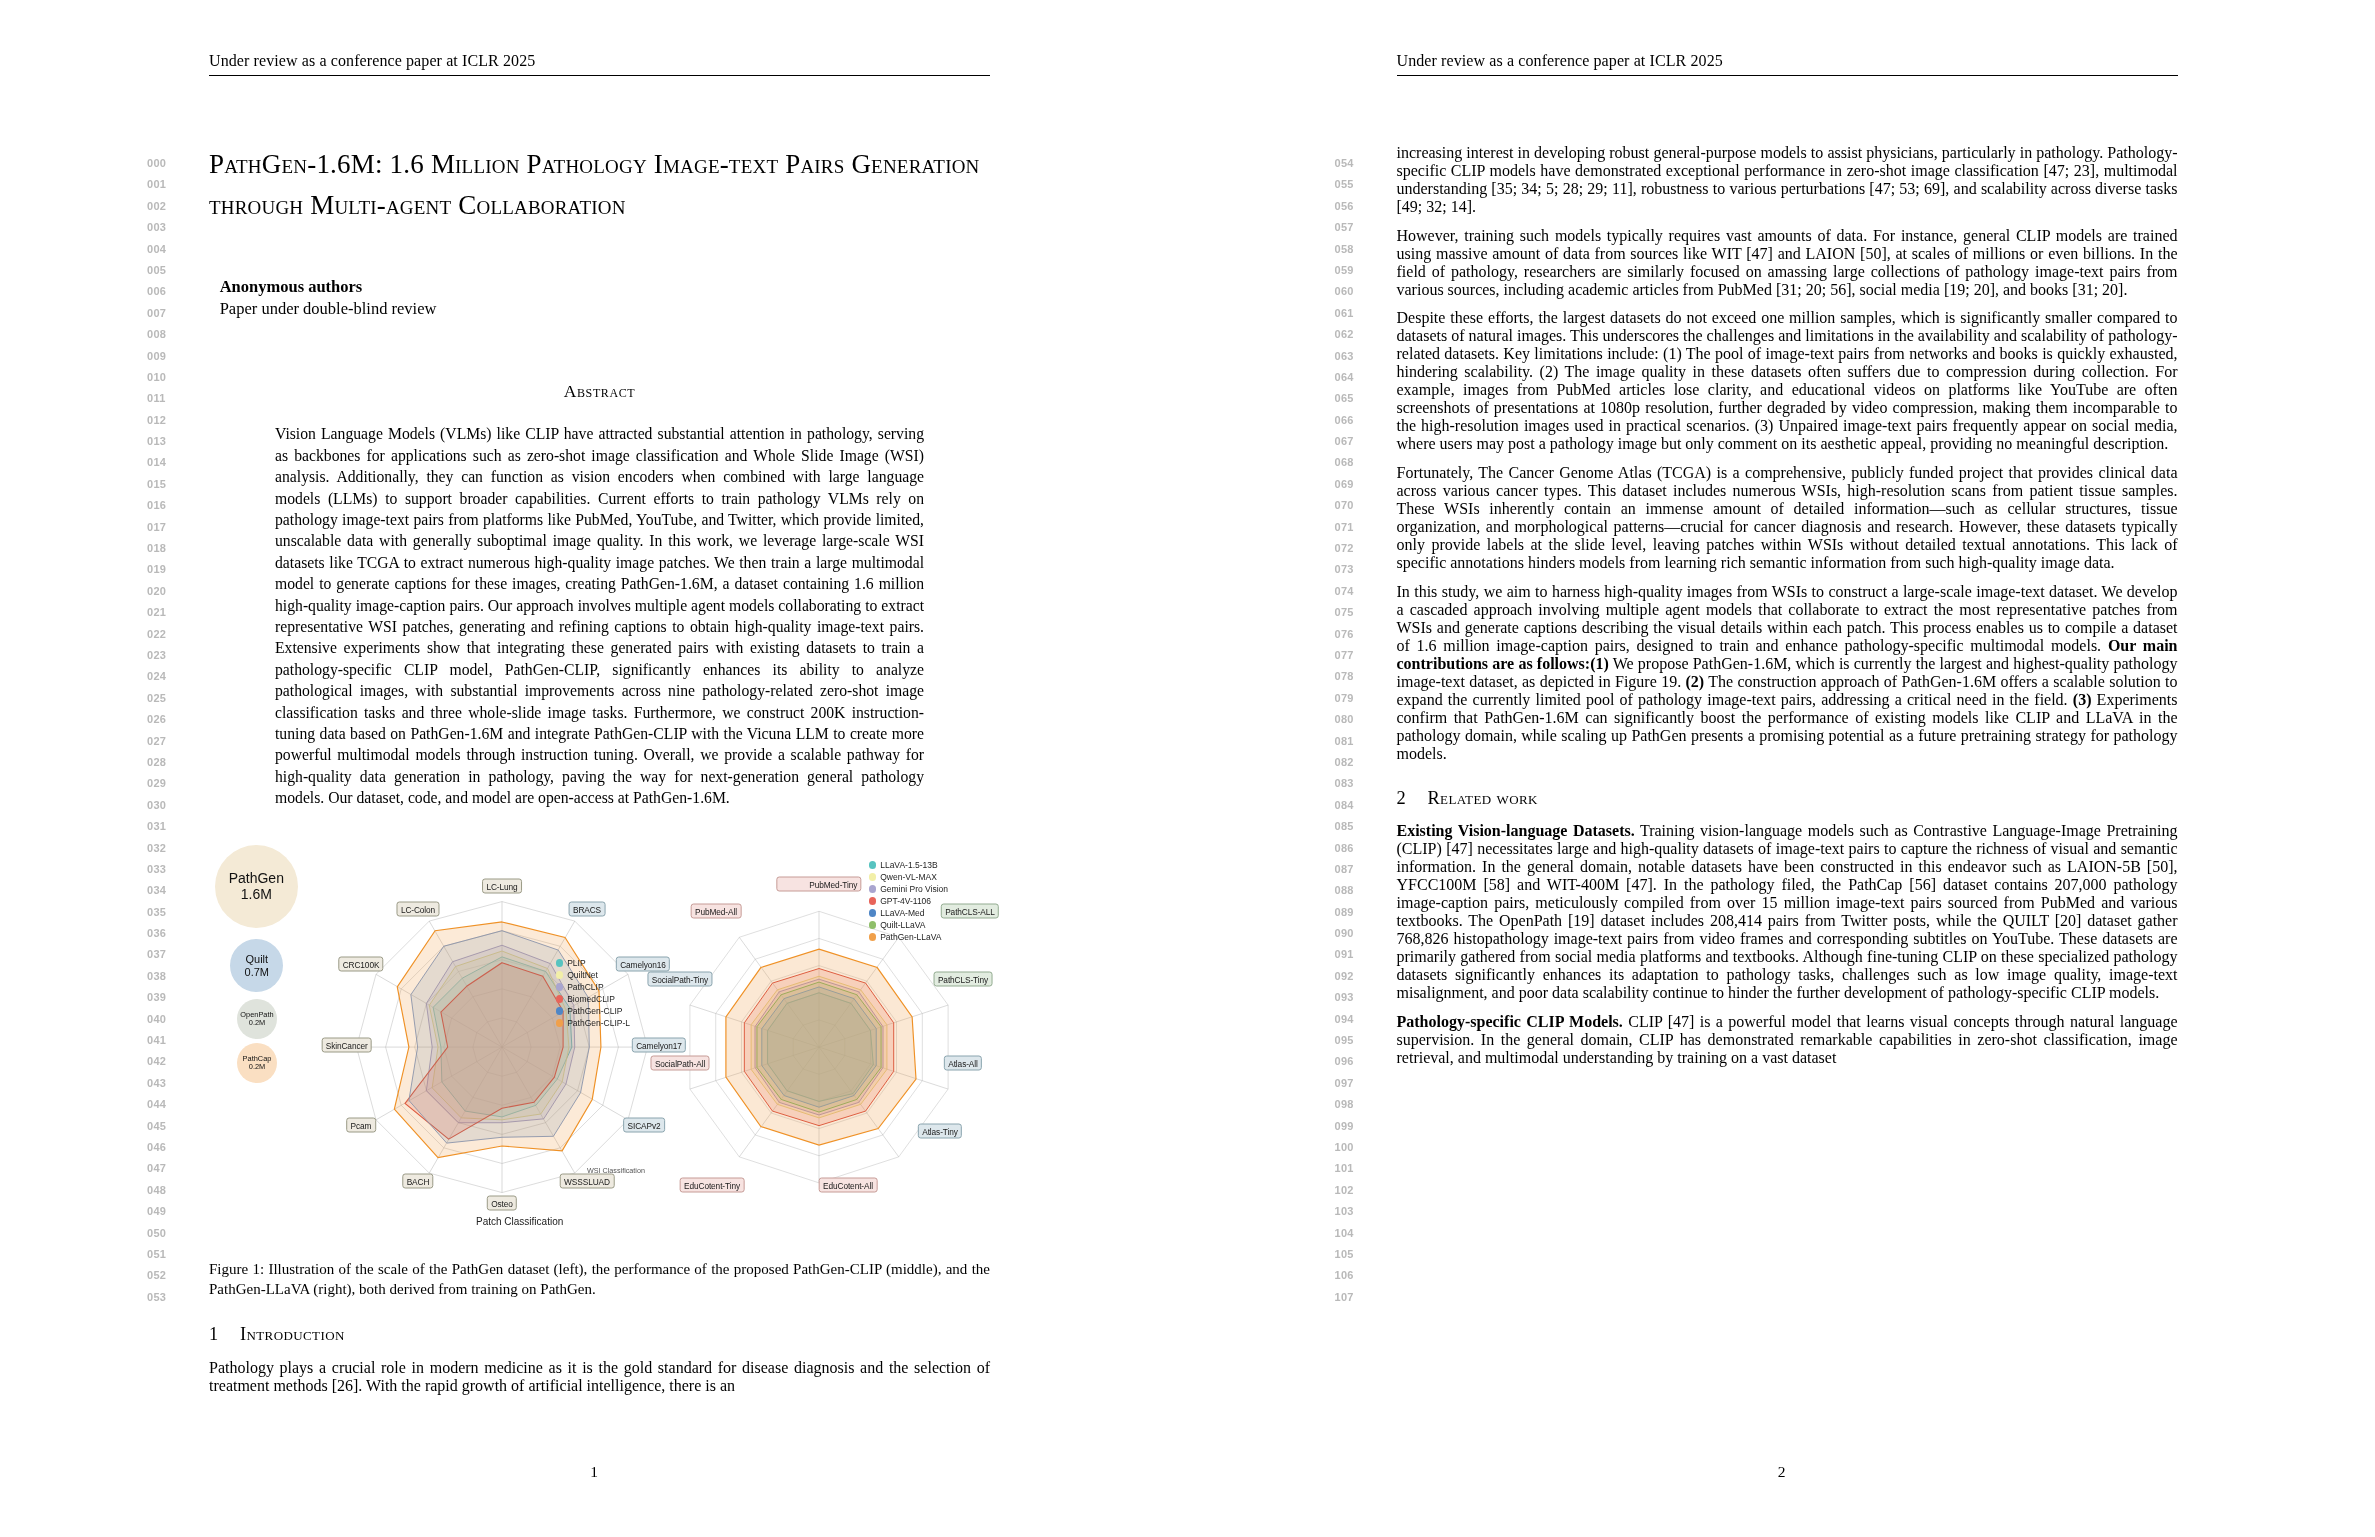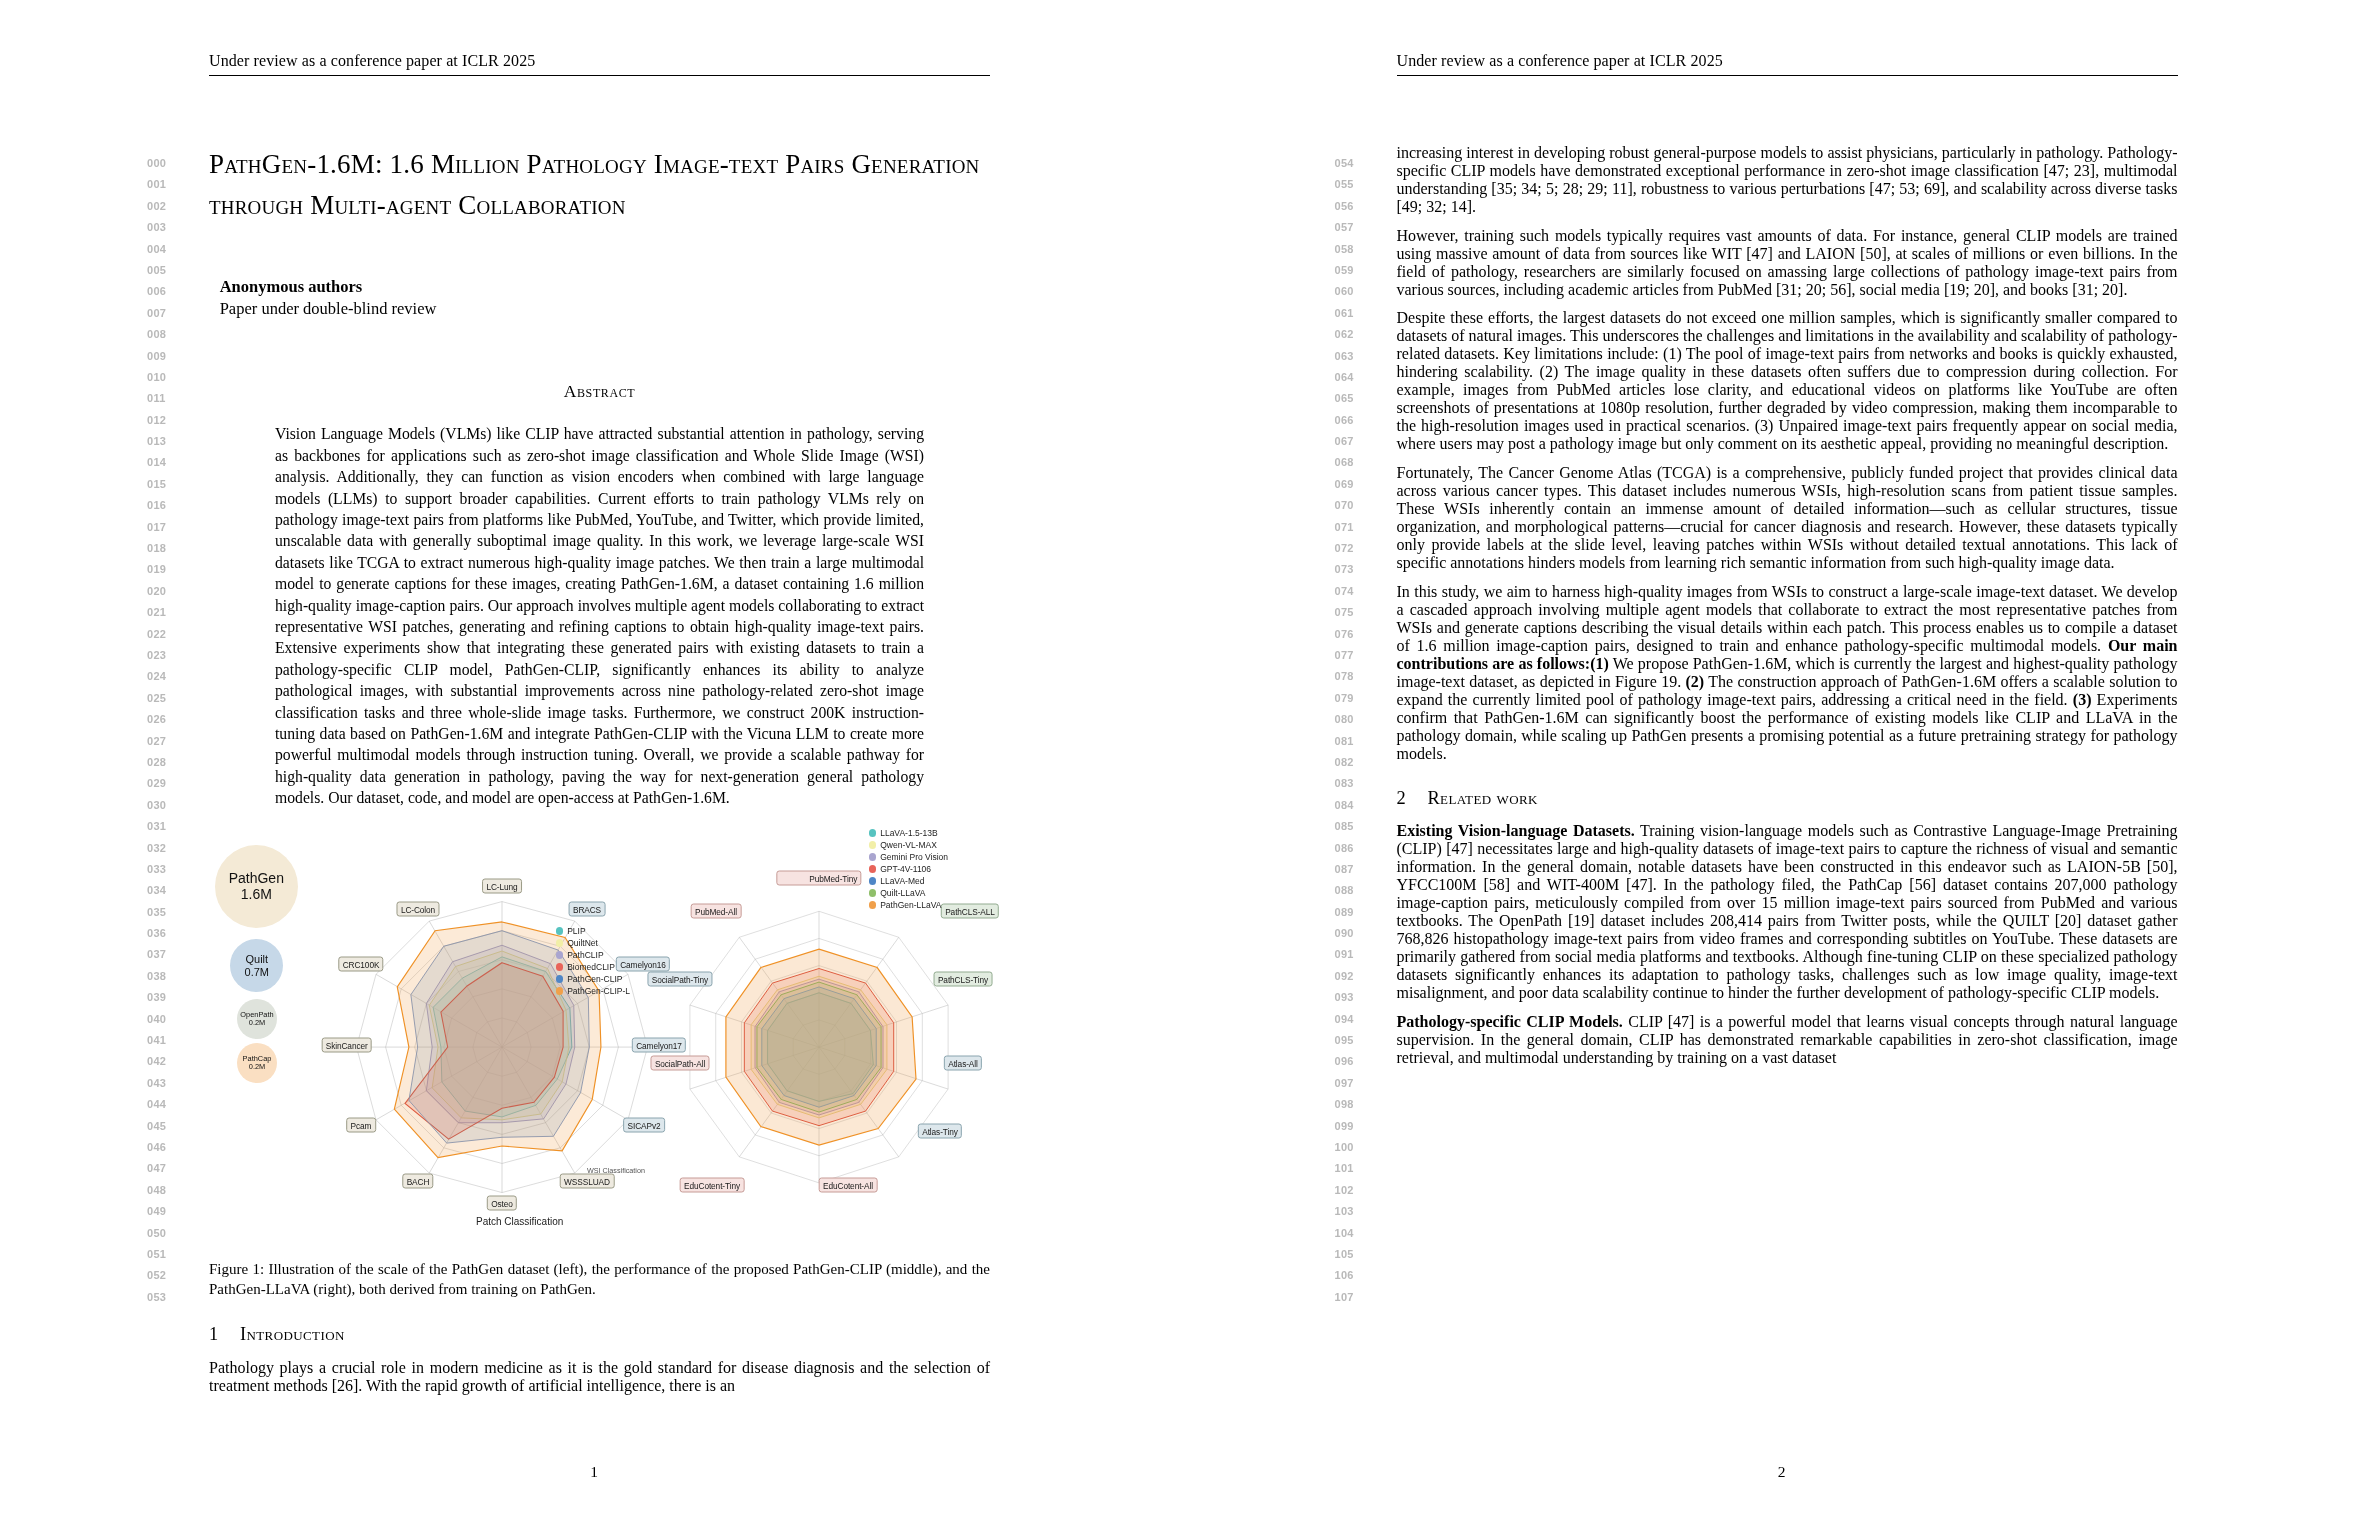--- a/index.html
+++ b/index.html
@@ -172,20 +172,21 @@
   .rlabel.blue { background: #dde7ec; border-color: #8aa4ae; }
   .rlabel.pink { background: #f7e3e1; border-color: #c69b96; }
   .rlabel.grn  { background: #e2ece0; border-color: #92ab90; }
   .legend {
     position: absolute;
     font-family: "Liberation Sans", sans-serif;
     font-size: 8.5px;
     color: #1d1d1d;
     line-height: 12px;
     white-space: nowrap;
+    margin-top: 32px;
   }
   .legend .li { display: flex; align-items: center; gap: 3.9px; }
   .legend .dot {
     width: 7.3px; height: 7.3px; border-radius: 50%;
     display: inline-block; flex: none;
   }
   .axis-caption {
     position: absolute;
     font-family: "Liberation Sans", sans-serif;
     font-size: 10px;
@@ -400,21 +401,21 @@
               <polygon points="0,-56 33,-45 53,-17 56,18 35,48 0,56 -33,45 -53,17 -53,-17 -33,-45" fill="#57c3c0" fill-opacity="0.20" stroke="#3fb0ad" stroke-width="0.9"></polygon>
               <polygon points="0,-73 43,-59 70,-23 70,23 43,59 0,73 -43,59 -70,23 -70,-23 -43,-59" fill="#f2efa8" fill-opacity="0.30" stroke="#ddd87d" stroke-width="0.9"></polygon>
               <polygon points="0,-70 41,-57 66,-21 66,21 41,57 0,70 -41,57 -66,21 -66,-21 -41,-57" fill="#a9a5cf" fill-opacity="0.20" stroke="#9490c3" stroke-width="0.9"></polygon>
               <polygon points="0,-81 48,-66 77,-25 77,25 48,66 0,81 -48,66 -77,25 -77,-25 -48,-66" fill="#e8645a" fill-opacity="0.20" stroke="#d8453a" stroke-width="1.0"></polygon>
               <polygon points="0,-62 36,-50 59,-19 59,19 36,50 0,62 -36,50 -59,19 -59,-19 -36,-50" fill="#4f86c6" fill-opacity="0.16" stroke="#6b8fc4" stroke-width="0.9"></polygon>
               <polygon points="0,-67 39,-54 64,-21 64,21 39,54 0,67 -39,54 -64,21 -64,-21 -39,-54" fill="#8fbf6a" fill-opacity="0.20" stroke="#76ab50" stroke-width="0.9"></polygon>
               <polygon points="0,-101 60,-82 96,-31 100,33 61,84 0,101 -60,82 -96,31 -96,-31 -60,-82" fill="#f0a04b" fill-opacity="0.24" stroke="#ef9126" stroke-width="1.2"></polygon>
             </g>
           </svg>
 
-          <div class="rlabel pink" style="left:171px; top:54px;padding-left:32px;">PubMed-Tiny</div>
+          <div class="rlabel pink" style="left:171px; top:60px;padding-left:32px;">PubMed-Tiny</div>
           <div class="rlabel grn" style="left:283px; top:87px;margin-left:39px;">PathCLS-ALL</div>
           <div class="rlabel grn" style="left:315px; top:155px;">PathCLS-Tiny</div>
           <div class="rlabel blue" style="left:315px; top:239px;">Atlas-All</div>
           <div class="rlabel blue" style="left:292px; top:307px;">Atlas-Tiny</div>
           <div class="rlabel pink" style="left:200px; top:361px;">EduCotent-All</div>
           <div class="rlabel pink" style="left:64px;  top:361px;">EduCotent-Tiny</div>
           <div class="rlabel pink" style="left:32px;  top:239px;">SocialPath-All</div>
           <div class="rlabel blue" style="left:32px;  top:155px;">SocialPath-Tiny</div>
           <div class="rlabel pink" style="left:68px;  top:87px;">PubMed-All</div>
 

